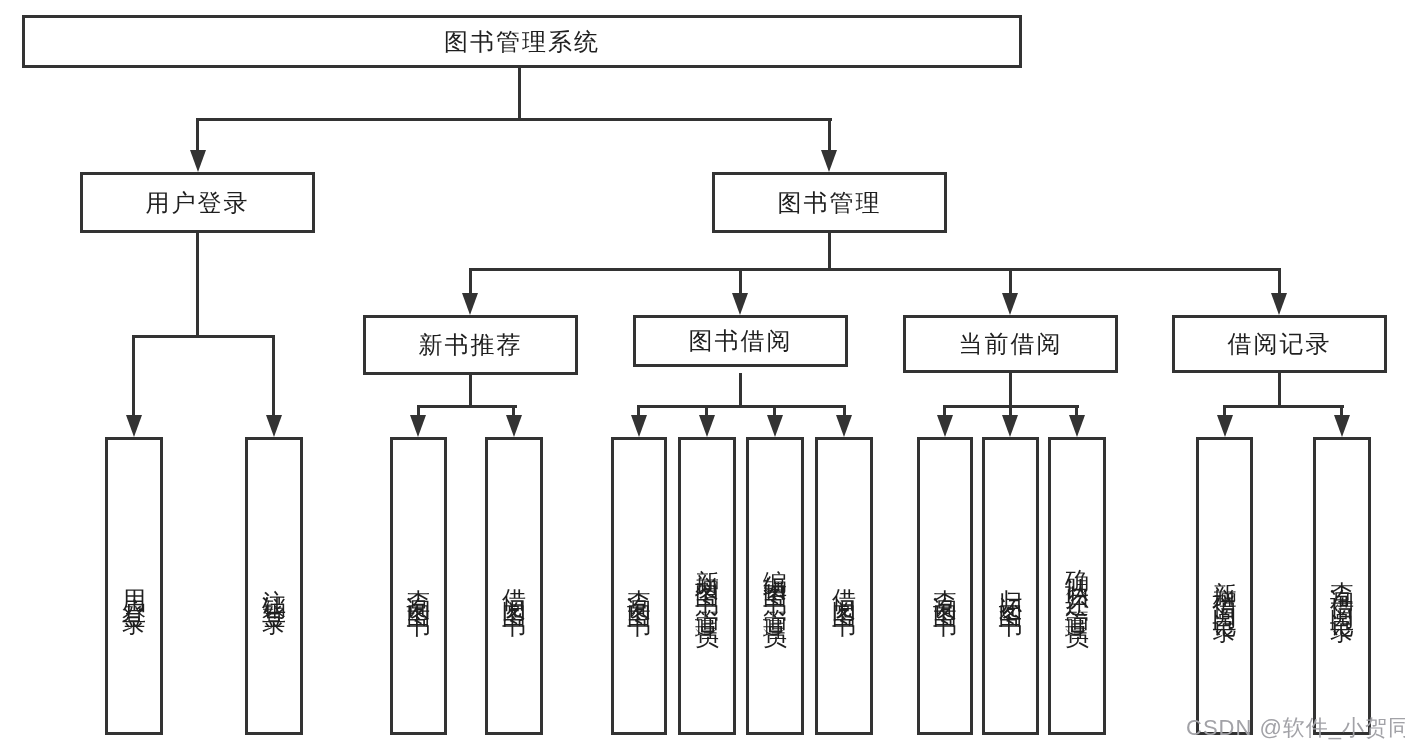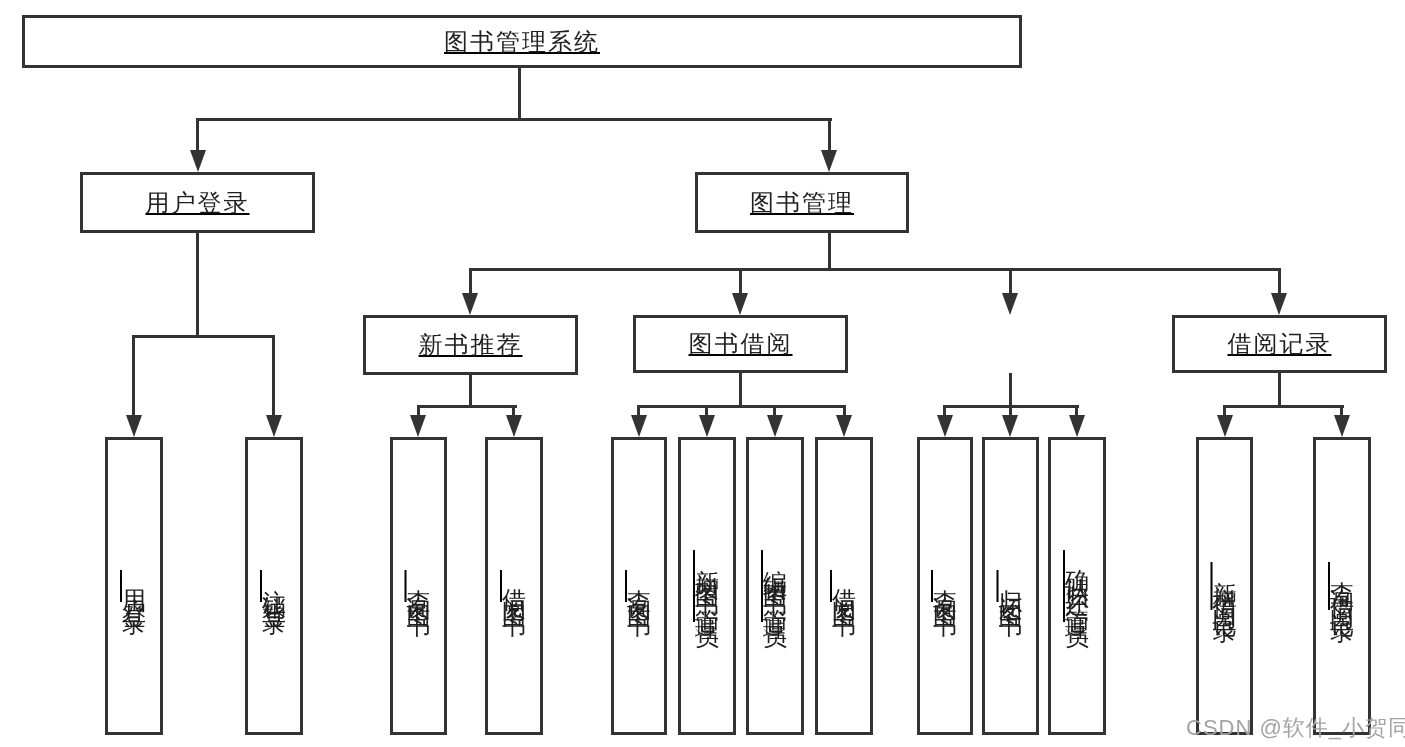--- a/index.html
+++ b/index.html
@@ -17,21 +17,20 @@
   }
   
   .box {
     position: absolute;
     box-sizing: border-box;
     border: 3px solid #333333;
     background: #ffffff;
     display: flex;
     align-items: center;
     justify-content: center;
-    text-decoration: underline;
   }
   .box .lbl {
     color: #1f1f1f;
     font-size: 24px;
     letter-spacing: 2px;
     white-space: nowrap;
   }
   .box.v .lbl {
     writing-mode: vertical-rl;
     text-orientation: mixed;
@@ -77,21 +76,21 @@
   <div class="ln" style="left:518px;top:68px;width:3px;height:50px"></div>
   <div class="ln" style="left:196px;top:118px;width:636px;height:3px"></div>
   <div class="ln" style="left:196px;top:118px;width:3px;height:34px"></div>
   <div class="ah" style="left:190px;top:150px"></div>
   <div class="ln" style="left:828px;top:118px;width:3px;height:34px"></div>
   <div class="ah" style="left:821px;top:150px"></div>
 
   <div class="box h" style="left:80px;top:172px;width:235px;height:61px">
     <span class="lbl">用户登录</span>
   </div>
-  <div class="box h" style="left:695px;top:172px;width:214px;height:61px">
+  <div class="box h" style="left:712px;top:172px;width:235px;height:61px">
     <span class="lbl">图书管理</span>
   </div>
 
   <div class="ln" style="left:196px;top:233px;width:3px;height:102px"></div>
   <div class="ln" style="left:132px;top:335px;width:143px;height:3px"></div>
   <div class="ln" style="left:132px;top:335px;width:3px;height:80px"></div>
   <div class="ah" style="left:126px;top:415px"></div>
   <div class="ln" style="left:272px;top:335px;width:3px;height:80px"></div>
   <div class="ah" style="left:266px;top:415px"></div>
 
@@ -102,22 +101,25 @@
   <div class="ln" style="left:739px;top:268px;width:3px;height:27px"></div>
   <div class="ah" style="left:732px;top:293px"></div>
   <div class="ln" style="left:1009px;top:268px;width:3px;height:27px"></div>
   <div class="ah" style="left:1002px;top:293px"></div>
   <div class="ln" style="left:1278px;top:268px;width:3px;height:27px"></div>
   <div class="ah" style="left:1271px;top:293px"></div>
 
   <div class="box h" style="left:363px;top:315px;width:215px;height:60px">
     <span class="lbl">新书推荐</span>
   </div>
-  <div class="box h" style="left:633px;top:315px;width:215px;height:58px">
+  <div class="box h" style="left:633px;top:315px;width:215px;height:52px">
     <span class="lbl">图书借阅</span>
+  </div>
+  <div class="box h" style="left:903px;top:315px;width:215px;height:58px">
+    <span class="lbl">当前借阅</span>
   </div>
   <div class="box h" style="left:1172px;top:315px;width:215px;height:58px">
     <span class="lbl">借阅记录</span>
   </div>
 
   <div class="ln" style="left:469px;top:373px;width:3px;height:32px"></div>
   <div class="ln" style="left:417px;top:405px;width:100px;height:3px"></div>
   <div class="ln" style="left:417px;top:405px;width:3px;height:10px"></div>
   <div class="ah" style="left:410px;top:415px"></div>
   <div class="ln" style="left:512px;top:405px;width:3px;height:10px"></div>

